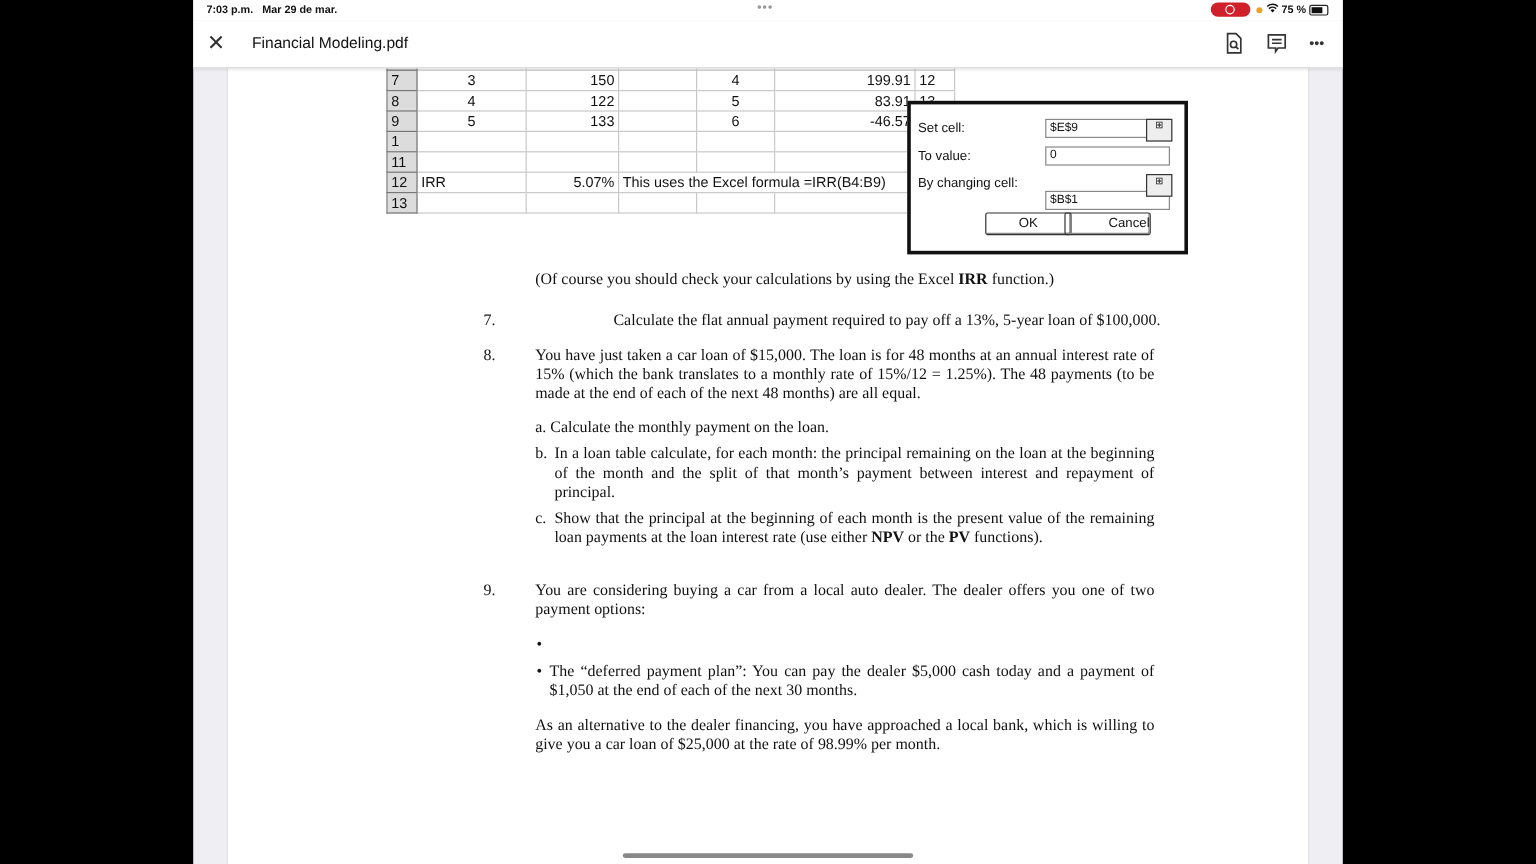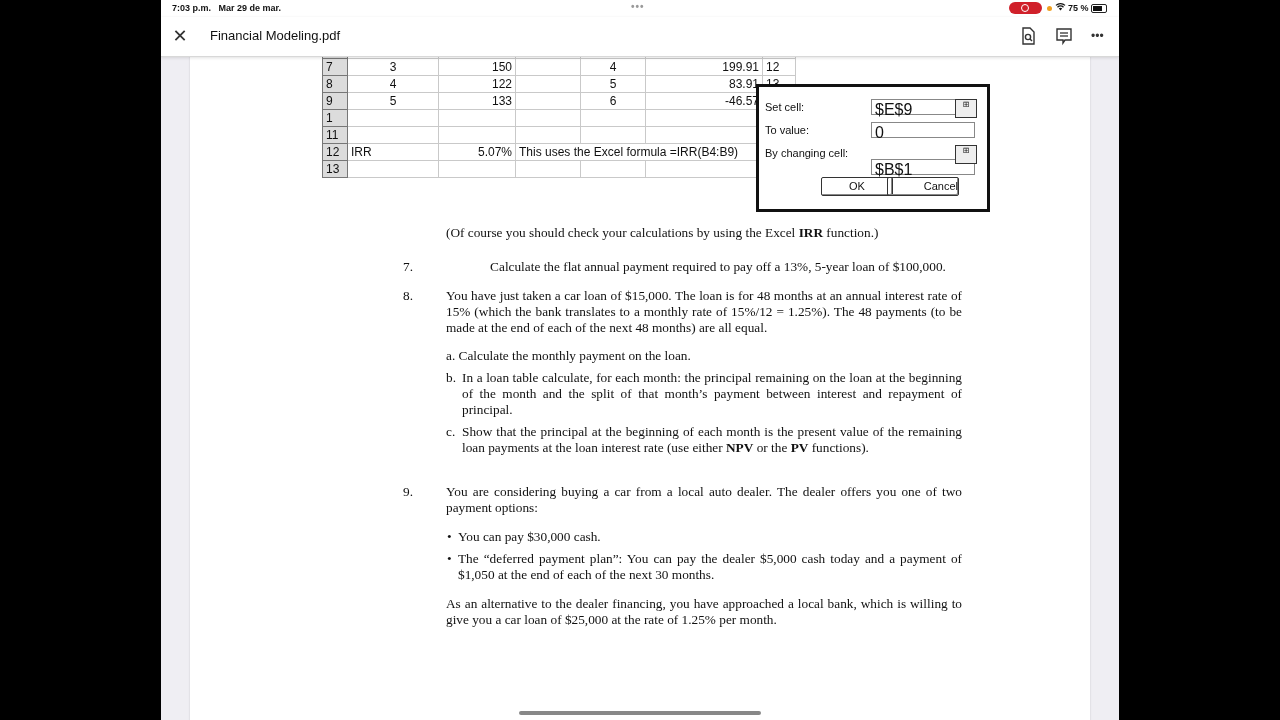--- a/index.html
+++ b/index.html
@@ -21,21 +21,21 @@
   .nav-icon{position:absolute;top:9px;width:20px;height:20px;cursor:pointer;}
   .page{position:absolute;left:29px;top:40px;width:900px;height:720px;background:#fff;box-shadow:0 0 2px rgba(0,0,0,0.15);}
   
   .sheet{position:absolute;left:132px;top:14px;border-collapse:collapse;font-size:12px;color:#111;}
   .sheet td{border:1px solid #c9c9c9;height:16px;padding:0 3px;white-space:nowrap;}
   .sheet td.rh{background:#dcdcdc;border:1px solid #777;text-align:left;width:18px;font-size:12px;}
   .sheet td.c{text-align:center;}
   .sheet td.r{text-align:right;}
   .dialog{position:absolute;left:566px;top:0px;width:228px;height:122px;border:3px solid #111;background:#fff;font-size:11px;color:#111;margin-top:28px;}
   .dialog .lbl{position:absolute;left:6px;}
-  .dialog .fld{position:absolute;left:112px;width:104px;height:16px;border:1px solid #888;font-size:16px;padding:1px 3px;box-sizing:border-box;}
+  .dialog .fld{position:absolute;left:112px;width:104px;height:16px;border:1px solid #888;font-size:10px;padding:1px 3px;box-sizing:border-box;}
   .dialog .refbtn{position:absolute;left:196px;width:20px;height:17px;border:1px solid #333;background:#eee;font-size:8px;text-align:center;}
   .dialog .btn{position:absolute;top:90px;width:70px;height:17px;border:1px solid #333;border-radius:2px;text-align:center;line-height:17px;box-shadow:inset -1px -1px 0 #888;}
   
   .txt{position:absolute;font-family:"Liberation Serif",serif;font-size:13.3px;color:#111;line-height:16px;text-align:justify;}
   .num{position:absolute;font-family:"Liberation Serif",serif;font-size:13.3px;color:#111;}
   b{font-weight:bold;}
   .home{position:absolute;left:358px;top:711px;width:242px;height:4px;border-radius:2px;background:#888;}
 </style>
 </head>
 <body>
@@ -127,43 +127,42 @@
       <span class="lbl" style="top:60px;">By changing cell:</span>
       <div class="fld" style="top:72px;">$B$1</div>
       <div class="refbtn" style="top:58px;">⊞</div>
       <div class="btn" style="left:62px;">OK</div>
       <div class="btn" style="left:128px;text-align:right;">Cancel</div>
     </div>
 
     <div class="txt" style="left:256px;top:185px;width:520px;"><span>(Of course you should check your calculations by using the Excel </span><b>IRR</b><span> function.)</span></div>
 
     <span class="num" style="left:213px;top:219px;">7.</span>
-    <div class="txt" style="left:268px;top:219px;width:520px;text-align:center;">Calculate the flat annual payment required to pay off a 13%, 5-year loan of $100,000.</div>
+    <div class="txt" style="left:257px;top:219px;width:520px;text-align:right;">Calculate the flat annual payment required to pay off a 13%, 5-year loan of $100,000.</div>
 
     <span class="num" style="left:213px;top:248px;">8.</span>
     <div class="txt" style="left:256px;top:248px;width:516px;">You have just taken a car loan of $15,000. The loan is for 48 months at an annual interest rate of 15% (which the bank translates to a monthly rate of 15%/12 = 1.25%). The 48 payments (to be made at the end of each of the next 48 months) are all equal.</div>
 
     <div class="txt" style="left:256px;top:308px;width:516px;">a. Calculate the monthly payment on the loan.</div>
 
     <span class="num" style="left:256px;top:330px;">b.</span>
     <div class="txt" style="left:272px;top:330px;width:500px;">In a loan table calculate, for each month: the principal remaining on the loan at the beginning of the month and the split of that month’s payment between interest and repayment of principal.</div>
 
     <span class="num" style="left:256px;top:384px;">c.</span>
     <div class="txt" style="left:272px;top:384px;width:500px;"><span>Show that the principal at the beginning of each month is the present value of the remaining loan payments at the loan interest rate (use either </span><b>NPV</b><span> or the </span><b>PV</b><span> functions).</span></div>
 
     <span class="num" style="left:213px;top:444px;">9.</span>
     <div class="txt" style="left:256px;top:444px;width:516px;">You are considering buying a car from a local auto dealer. The dealer offers you one of two payment options:</div>
 
     <span class="num" style="left:257px;top:489px;">•</span>
-    <div class="txt" style="left:268px;top:489px;width:504px;">You can pay $30,000 cash.</div>
 
     <span class="num" style="left:257px;top:511px;">•</span>
     <div class="txt" style="left:268px;top:511px;width:504px;">The “deferred payment plan”: You can pay the dealer $5,000 cash today and a payment of $1,050 at the end of each of the next 30 months.</div>
 
-    <div class="txt" style="left:256px;top:556px;width:516px;">As an alternative to the dealer financing, you have approached a local bank, which is willing to give you a car loan of $25,000 at the rate of 1.25% per month.</div>
+    <div class="txt" style="left:256px;top:556px;width:516px;">As an alternative to the dealer financing, you have approached a local bank, which is willing to give you a car loan of $25,000 at the rate of 98.99% per month.</div>
   </div>
 
   <div class="statusbar">
     <span class="time"><span>7:03 p.m.</span>&nbsp;&nbsp;&nbsp;<span>Mar 29 de mar.</span></span>
     <span class="dots">•••</span>
     <span class="rec"></span>
     <span class="orange-dot"></span>
     <span class="wifi">
       <svg width="11" height="9" viewBox="0 0 11 9">
           <path d="M5.5 8.5 L3.8 6.6 A2.5 2.5 0 0 1 7.2 6.6 Z" fill="#111"></path>

